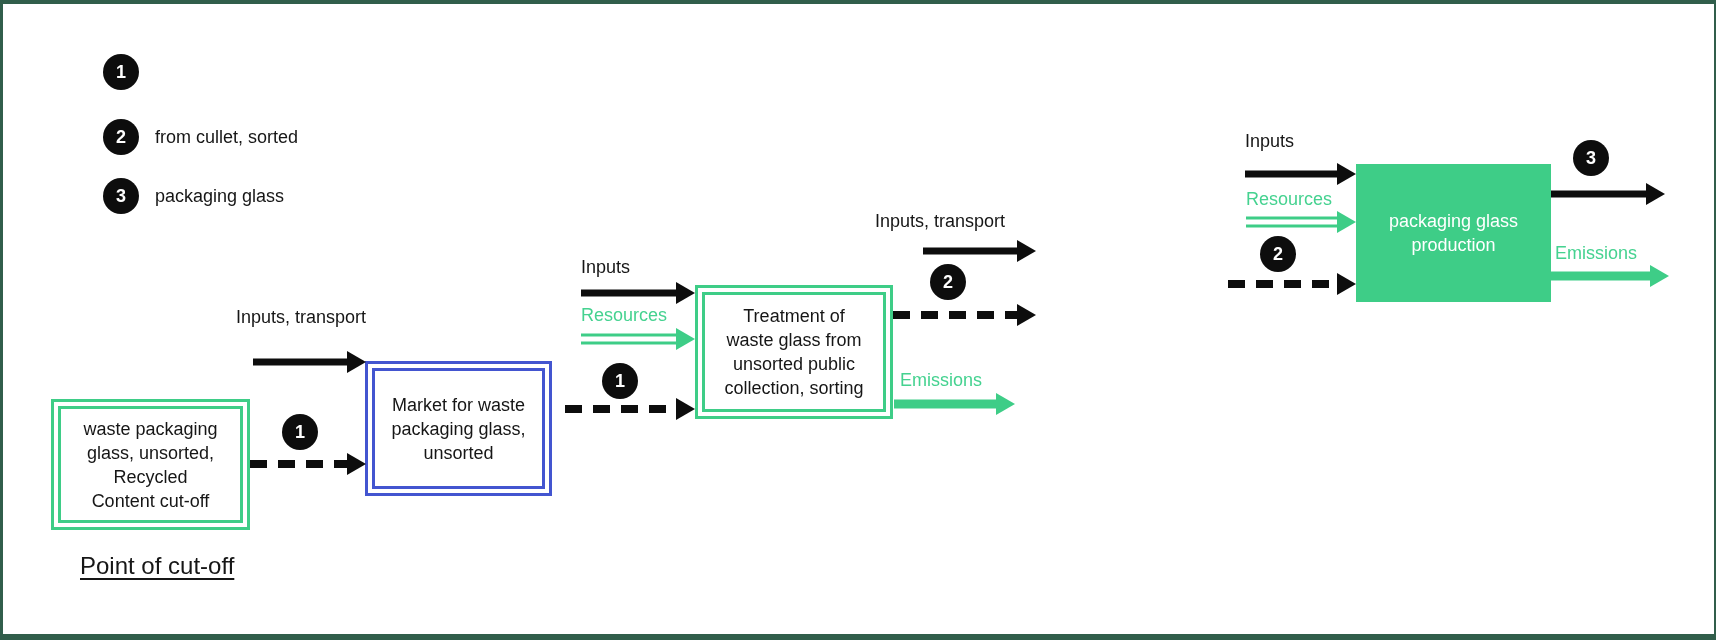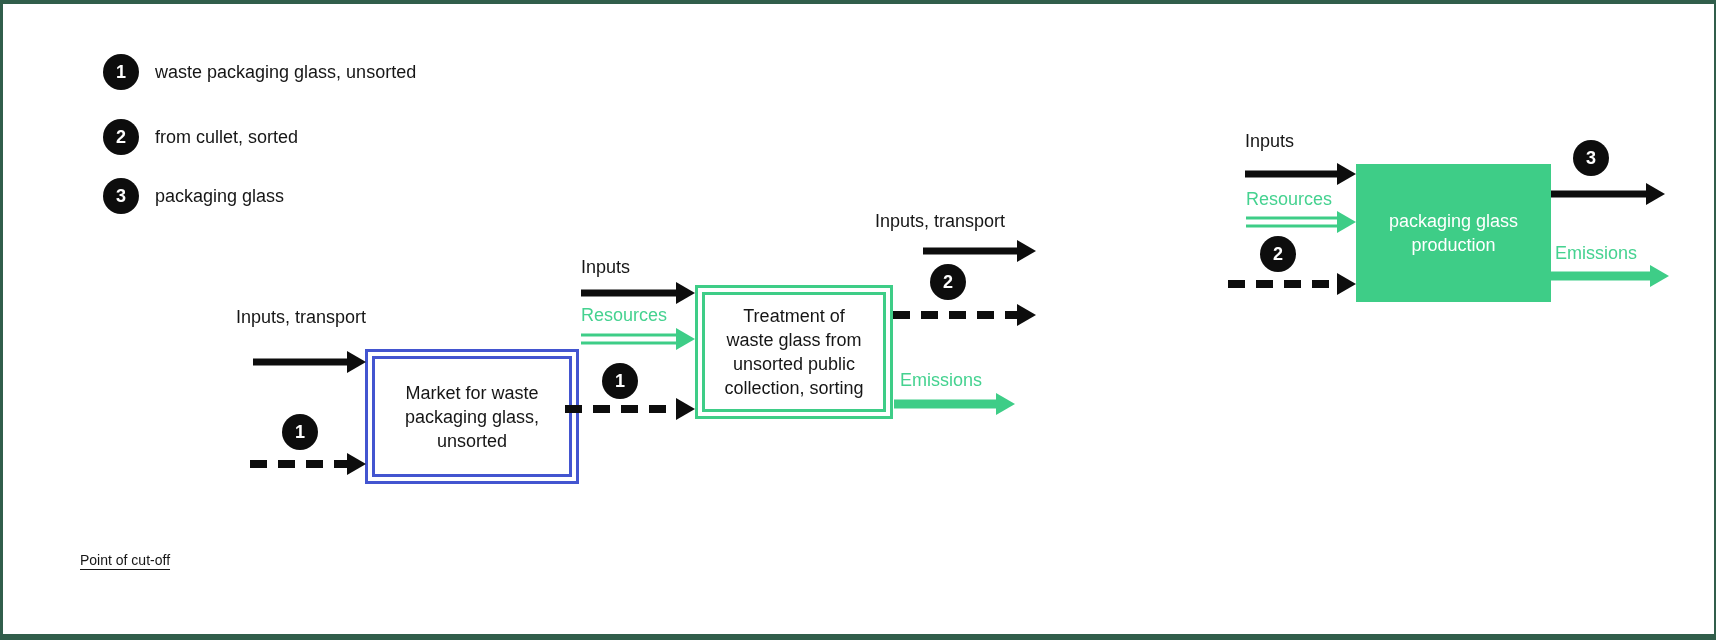--- a/index.html
+++ b/index.html
@@ -81,44 +81,49 @@
     border-bottom:3px solid var(--green);
   }
   .arrow.green-double .head{border-left-color:var(--green);}
   
   .flow-label{
     position:absolute;font-size:18px;line-height:22px;color:#161616;
     white-space:nowrap;
   }
   .flow-label.green{color:var(--green-text);}
   .caption{
-    position:absolute;font-size:14px;text-decoration:underline;
+    position:absolute;font-size:24px;text-decoration:underline;
     text-underline-offset:4px;color:#161616;white-space:nowrap;
   }
 </style>
 </head>
 <body>
 
 <div class="stage">
 
   <div class="legend-row" style="top:50px;">
     <div class="badge">1</div>
-    <div>waste packaging glass, unsorted</div>
   </div>
   <div class="legend-row" style="top:115px;">
     <div class="badge">2</div>
     <div>from cullet, sorted</div>
   </div>
   <div class="legend-row" style="top:174px;">
     <div class="badge">3</div>
     <div>packaging glass</div>
   </div>
 
-
-  <div class="node outline blue" style="left:362px;top:345px;width:214px;height:135px;">
+  <div class="node outline green" style="left:48px;top:395px;width:199px;height:131px;">
+    <div class="node-inner">waste packaging
+glass, unsorted,
+Recycled
+Content cut-off</div>
+  </div>
+
+  <div class="node outline blue" style="left:362px;top:357px;width:187px;height:135px;">
     <div class="node-inner">Market for waste
 packaging glass,
 unsorted</div>
   </div>
 
   <div class="node outline green" style="left:692px;top:281px;width:198px;height:134px;">
     <div class="node-inner">Treatment of
 waste glass from
 unsorted public
 collection, sorting</div>

